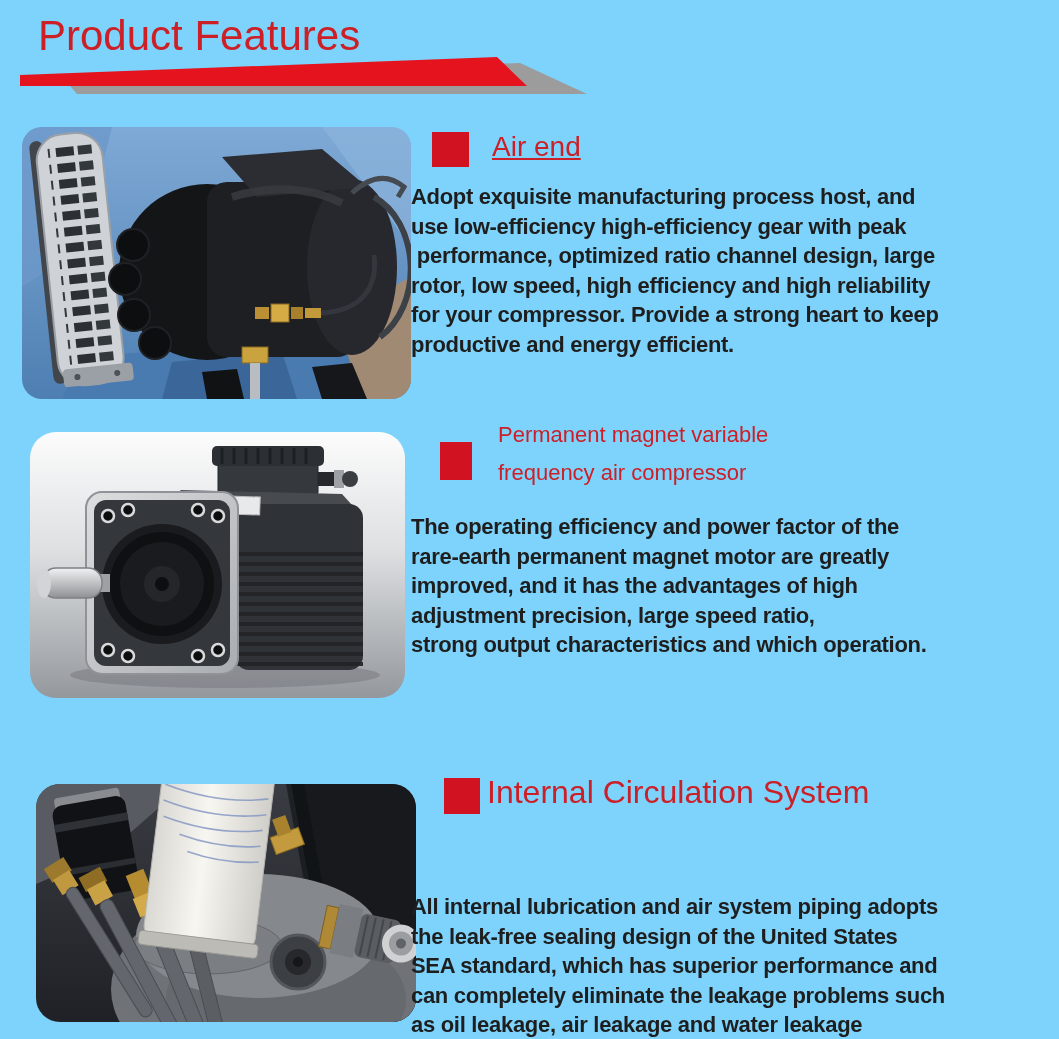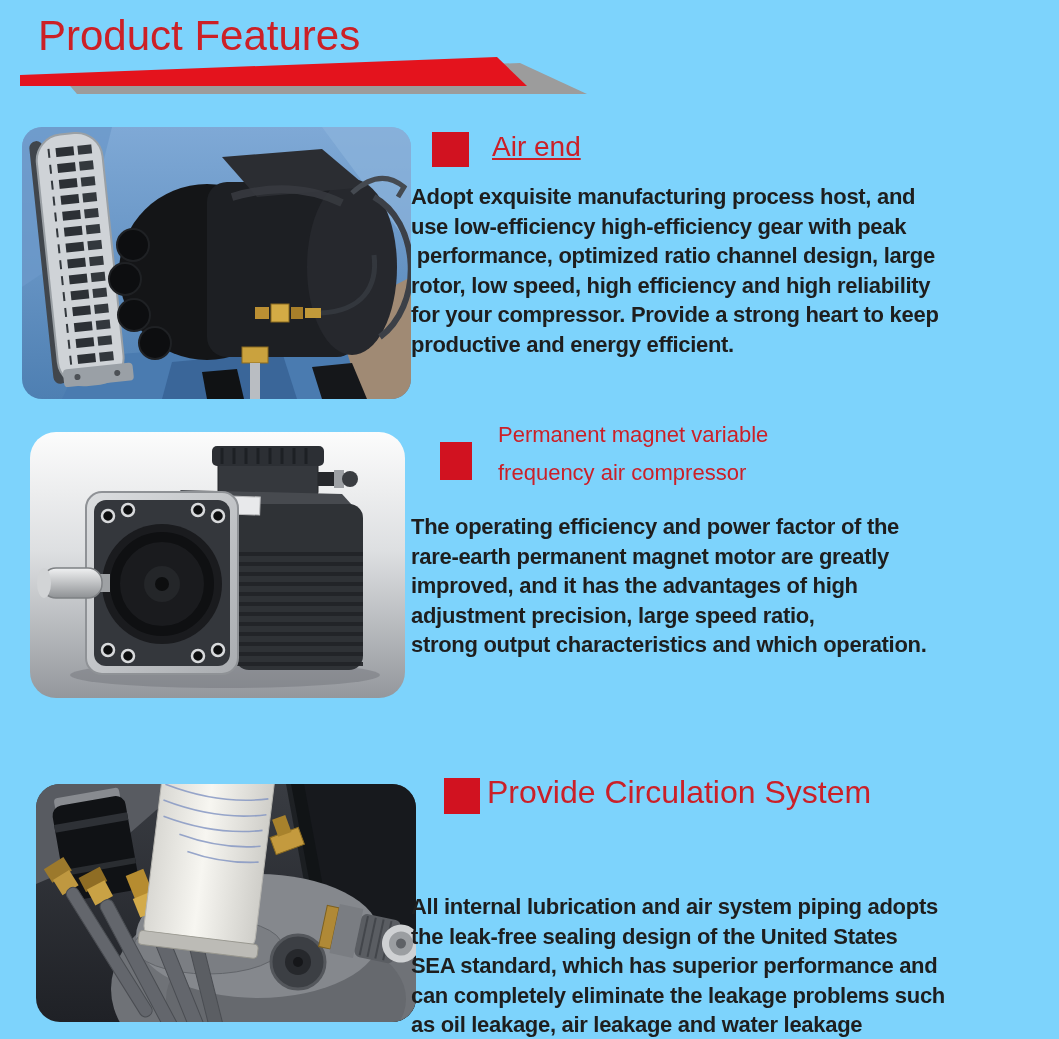--- a/index.html
+++ b/index.html
@@ -289,20 +289,20 @@
         <circle cx="366" cy="150" r="12" fill="#9b9ea1"></circle>
         <circle cx="366" cy="150" r="5" fill="#5f6266"></circle>
       </g>
       <g transform="rotate(-20 252 62)">
         <rect x="238" y="48" width="30" height="18" fill="#c49a3e" stroke="#8a6a20"></rect>
         <rect x="246" y="32" width="14" height="18" fill="#a8822c"></rect>
       </g>
     </svg>
   </div>
   <div class="bullet" id="bullet3"></div>
-  <div class="sec-title" id="title3">Provide Circulation System</div>
+  <div class="sec-title" id="title3">Internal Circulation System</div>
   <div class="sec-body" id="body3">All internal lubrication and air system piping adopts
 the leak-free sealing design of the United States
 SEA standard, which has superior performance and
 can completely eliminate the leakage problems such
 as oil leakage, air leakage and water leakage</div>
 
 </div>
 
 </body></html>

